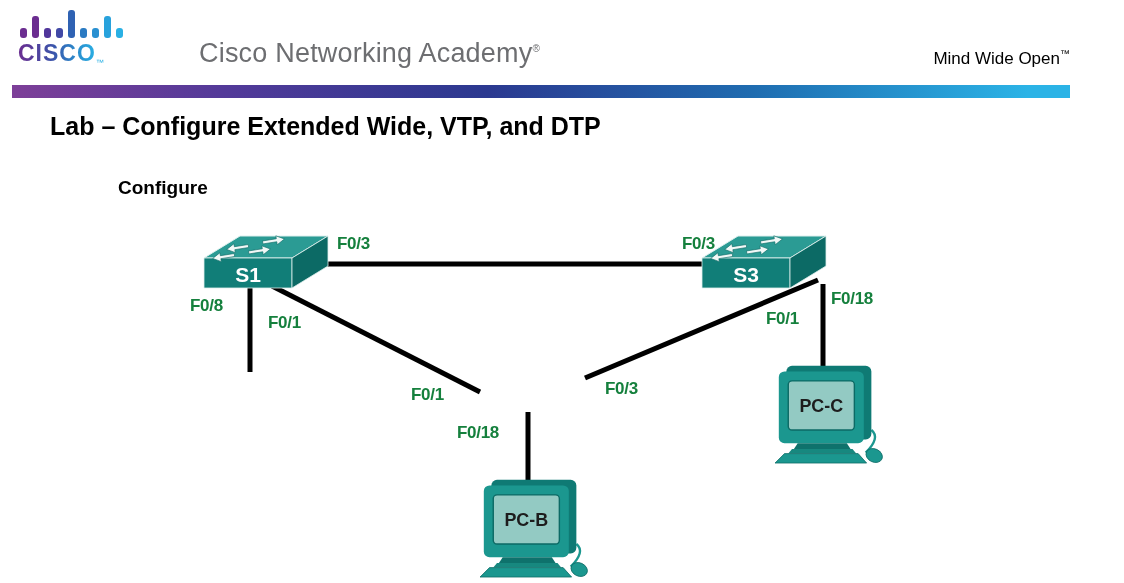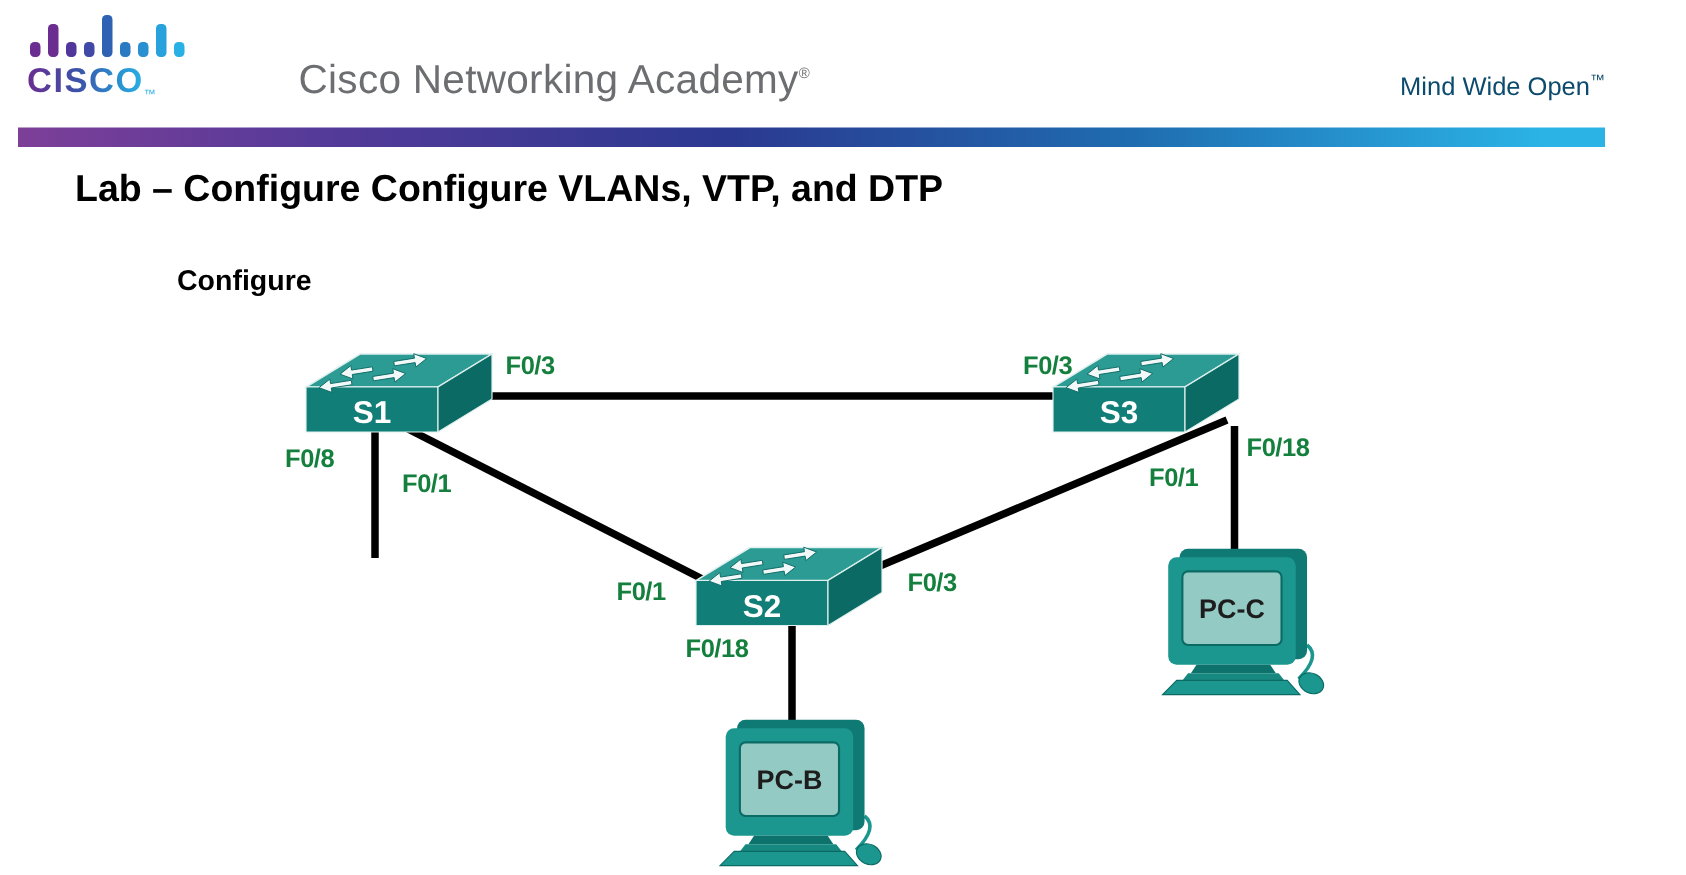--- a/index.html
+++ b/index.html
@@ -31,21 +31,21 @@
     display: inline-block;
   }
   .logo-tm { font-size: 8px; color: #29b0e4; vertical-align: bottom; }
   .academy-text {
     position: absolute; left: 155px; top: 38px;
     font-size: 27px; color: #6d6e71; letter-spacing: 0.2px; margin-left: 44px;
   }
   .academy-text sup, .tagline sup { font-size: 10px; }
   .tagline {
     position: absolute; right: 54px; top: 48px;
-    font-size: 17px; color: #0c4a6e;
+    font-size: 17px; color: #000000;
   }
   .gradient-rule {
     position: absolute; left: 12px; top: 85px; width: 1058px; height: 13px;
     background: linear-gradient(90deg, #7d3f98 0%, #533a99 20%, #2b3990 45%, #1f6cb0 70%, #2bb3e6 96%);
   }
   
   .page-title {
     position: absolute; left: 50px; top: 112px;
     font-size: 25px; font-weight: bold; color: #000000;
   }
@@ -118,21 +118,21 @@
     </div>
     <div>
       <span class="logo-word">CISCO</span><span class="logo-tm">™</span>
     </div>
   </div>
   <div class="academy-text"><span>Cisco Networking Academy</span><sup>®</sup></div>
   <div class="tagline"><span>Mind Wide Open</span><sup>™</sup></div>
   <div class="gradient-rule"></div>
 </header>
 
-<h1 class="page-title">Lab – Configure Configure VLANs, VTP, and DTP</h1>
+<h1 class="page-title">Lab – Configure Extended Wide, VTP, and DTP</h1>
 <h2 class="section-heading">Configure</h2>
 
 <div class="diagram">
 
   <svg class="links-overlay" width="1124" height="583">
     <line x1="300" y1="264" x2="745" y2="264" stroke="#000" stroke-width="5"></line>
     <line x1="250" y1="285" x2="250" y2="372" stroke="#000" stroke-width="5"></line>
     <line x1="272" y1="286" x2="480" y2="392" stroke="#000" stroke-width="5"></line>
     <line x1="585" y1="378" x2="818" y2="280" stroke="#000" stroke-width="5"></line>
     <line x1="823" y1="284" x2="823" y2="372" stroke="#000" stroke-width="5"></line>
@@ -142,26 +142,20 @@
   <div class="device" style="left:202px; top:226px;">
     <svg width="130" height="66" viewBox="0 0 130 66">
       <use href="#sw-body"></use>
       <text class="sw-label" x="46" y="56" text-anchor="middle">S1</text>
     </svg>
   </div>
   <div class="device" style="left:700px; top:226px;">
     <svg width="130" height="66" viewBox="0 0 130 66">
       <use href="#sw-body"></use>
       <text class="sw-label" x="46" y="56" text-anchor="middle">S3</text>
-    </svg>
-  </div>
-  <div class="device" style="left:462px; top:355px;">
-    <svg width="130" height="66" viewBox="0 0 130 66">
-      <use href="#sw-body"></use>
-      <text class="sw-label" x="46" y="56" text-anchor="middle">S2</text>
     </svg>
   </div>
 
   <div class="device" style="left:771px; top:362px;">
     <svg width="128" height="102" viewBox="0 0 135 108">
       <use href="#pc-body"></use>
       <text class="pc-label" x="53" y="53" text-anchor="middle">PC-C</text>
     </svg>
   </div>
   <div class="device" style="left:476px; top:476px;">

